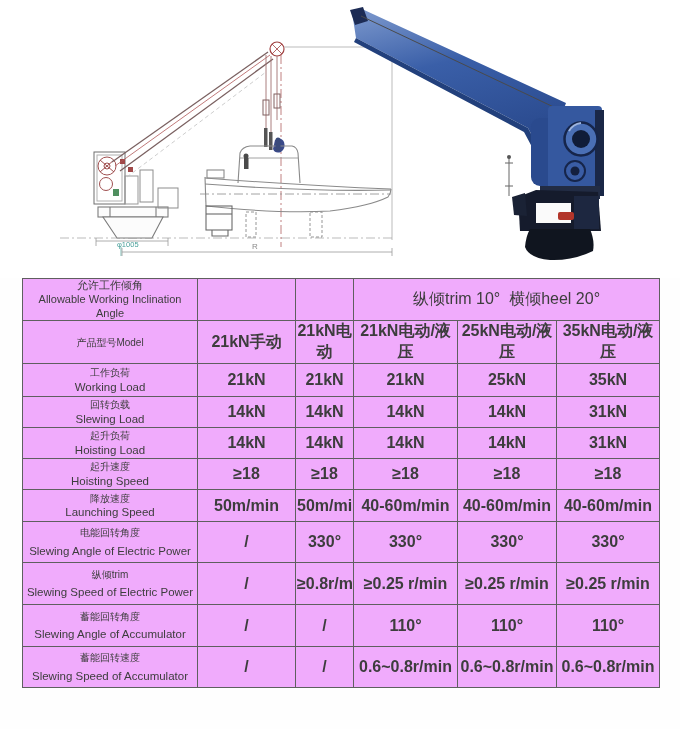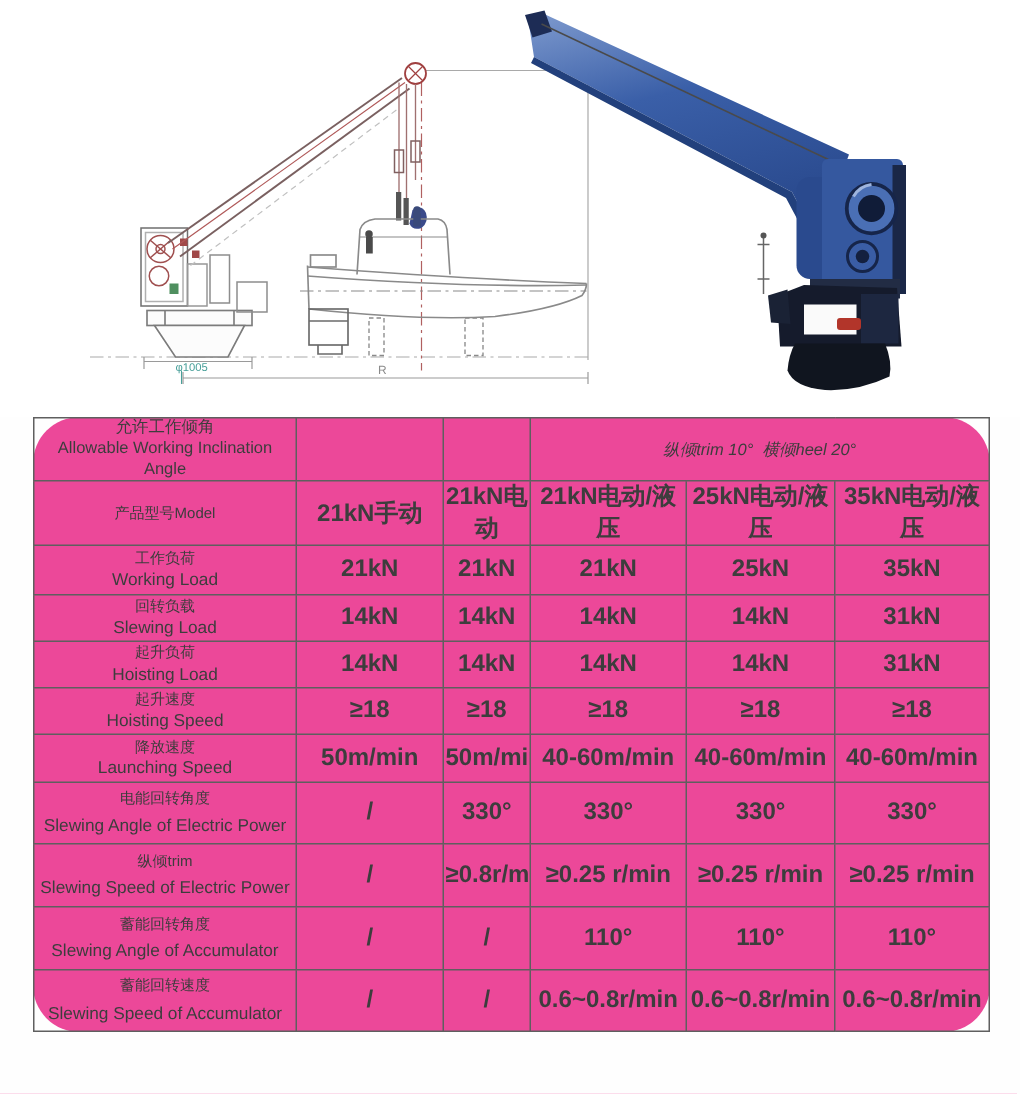--- a/index.html
+++ b/index.html
@@ -1,27 +1,27 @@
 <!DOCTYPE html>
 <html><head>
 <meta charset="utf-8">
 <style>
   html,body{margin:0;padding:0;background:#ffffff;}
   body{width:680px;height:729px;font-family:"Liberation Sans",sans-serif;}
   .canvas{position:relative;width:680px;height:729px;background:#fefefe;overflow:hidden;}
   .figure-area{position:absolute;left:0;top:0;width:680px;height:278px;background:#ffffff;}
   .svg-abs{position:absolute;}
-  table.spec{position:absolute;left:22px;top:278px;width:637px;border-collapse:collapse;table-layout:fixed;background:#ec4899;border-radius:31px;}
+  table.spec{position:absolute;left:22px;top:278px;width:637px;border-collapse:collapse;table-layout:fixed;background:#f0abfc;}
   table.spec td{border:1px solid #5f5f5f;text-align:center;vertical-align:middle;color:#3d3d3d;padding:0 1px;overflow:hidden;}
   .zh{font-size:12px;line-height:1.35;}
   .lbl .zh{font-size:10px;}
   .lbl .en{font-size:11.5px;line-height:1.3;}
   .tight .zh,.tight .en{font-size:11px;line-height:1.25;}
   .val{font-size:16px;font-weight:bold;}
-  .note{font-size:11px;white-space:pre-wrap;font-style:italic;}
+  .note{font-size:16px;white-space:pre-wrap;}
   .spread .zh{margin-bottom:4px;}
 </style>
 </head>
 <body>
 
 <div class="canvas">
 
   <div class="figure-area">
 
     <svg class="svg-abs" style="left:55px;top:10px;" width="345" height="258" viewBox="55 10 345 258">

